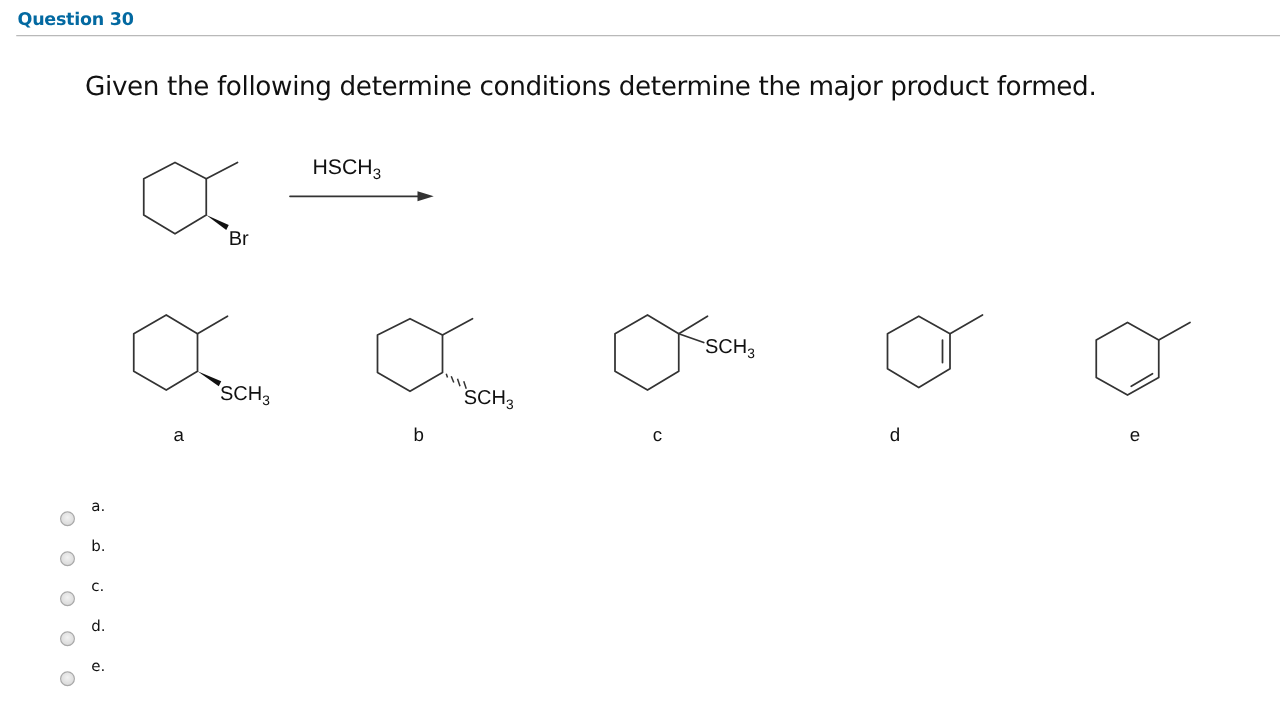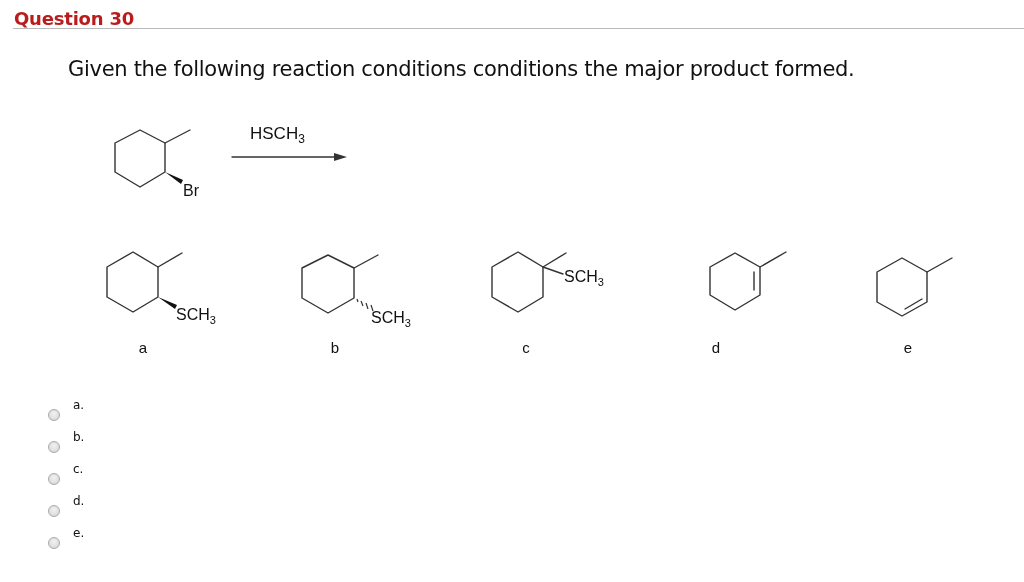--- a/index.html
+++ b/index.html
@@ -1,38 +1,38 @@
 <!DOCTYPE html>
 <html><head>
   <meta charset="utf-8">
   <style>
     html, body { margin: 0; padding: 0; background: #ffffff; }
     body { width: 1024px; height: 582px; position: relative; overflow: hidden;
            font-family: "DejaVu Sans", sans-serif; color: #111; }
-    .q-header { position: absolute; left: 14px; top: 8px; font-size: 18px; font-weight: bold;
-                color: #b91c1c; letter-spacing: -0.2px; }
+    .q-header { position: absolute; left: 14px; top: 8px; font-size: 14px; font-weight: bold;
+                color: #0369a1; letter-spacing: -0.2px; }
     .q-rule { position: absolute; left: 13px; top: 28px; width: 1011px; height: 1px;
               background: #b9b9b9; }
     .q-text { position: absolute; left: 68px; top: 57px; font-size: 21px; color: #111;
               letter-spacing: -0.3px; }
     svg.chem { position: absolute; left: 0; top: 0; }
     .chem-text { font-family: "Liberation Sans", sans-serif; fill: #111; }
     .choices { position: absolute; left: 0; top: 0; }
     .choice { position: absolute; left: 48px; height: 22px; display: flex; align-items: center; cursor: pointer; }
     .radio { width: 12px; height: 12px; border-radius: 50%; border: 1px solid #a9a9a9;
              background: radial-gradient(circle at 50% 40%, #f2f2f2 0%, #dcdcdc 70%, #cfcfcf 100%);
              box-sizing: border-box; }
     .choice-label { position: absolute; left: 25px; top: -6px; font-size: 12px; color: #111; }
   </style>
 </head>
 <body>
 
 <div class="q-header">Question 30</div>
 <div class="q-rule"></div>
-<div class="q-text">Given the following reaction conditions conditions the major product formed.</div>
+<div class="q-text">Given the following determine conditions determine the major product formed.</div>
 
 <svg class="chem" width="1024" height="582" viewBox="0 0 1024 582">
   <g stroke="#333" stroke-width="1.4" fill="none" stroke-linejoin="round" stroke-linecap="round">
 
     <g>
       <polygon points="140,130 165,143 165,172 140,187 115,172 115,143"></polygon>
       <line x1="165" y1="143" x2="190" y2="130"></line>
     </g>
 
     <g>

